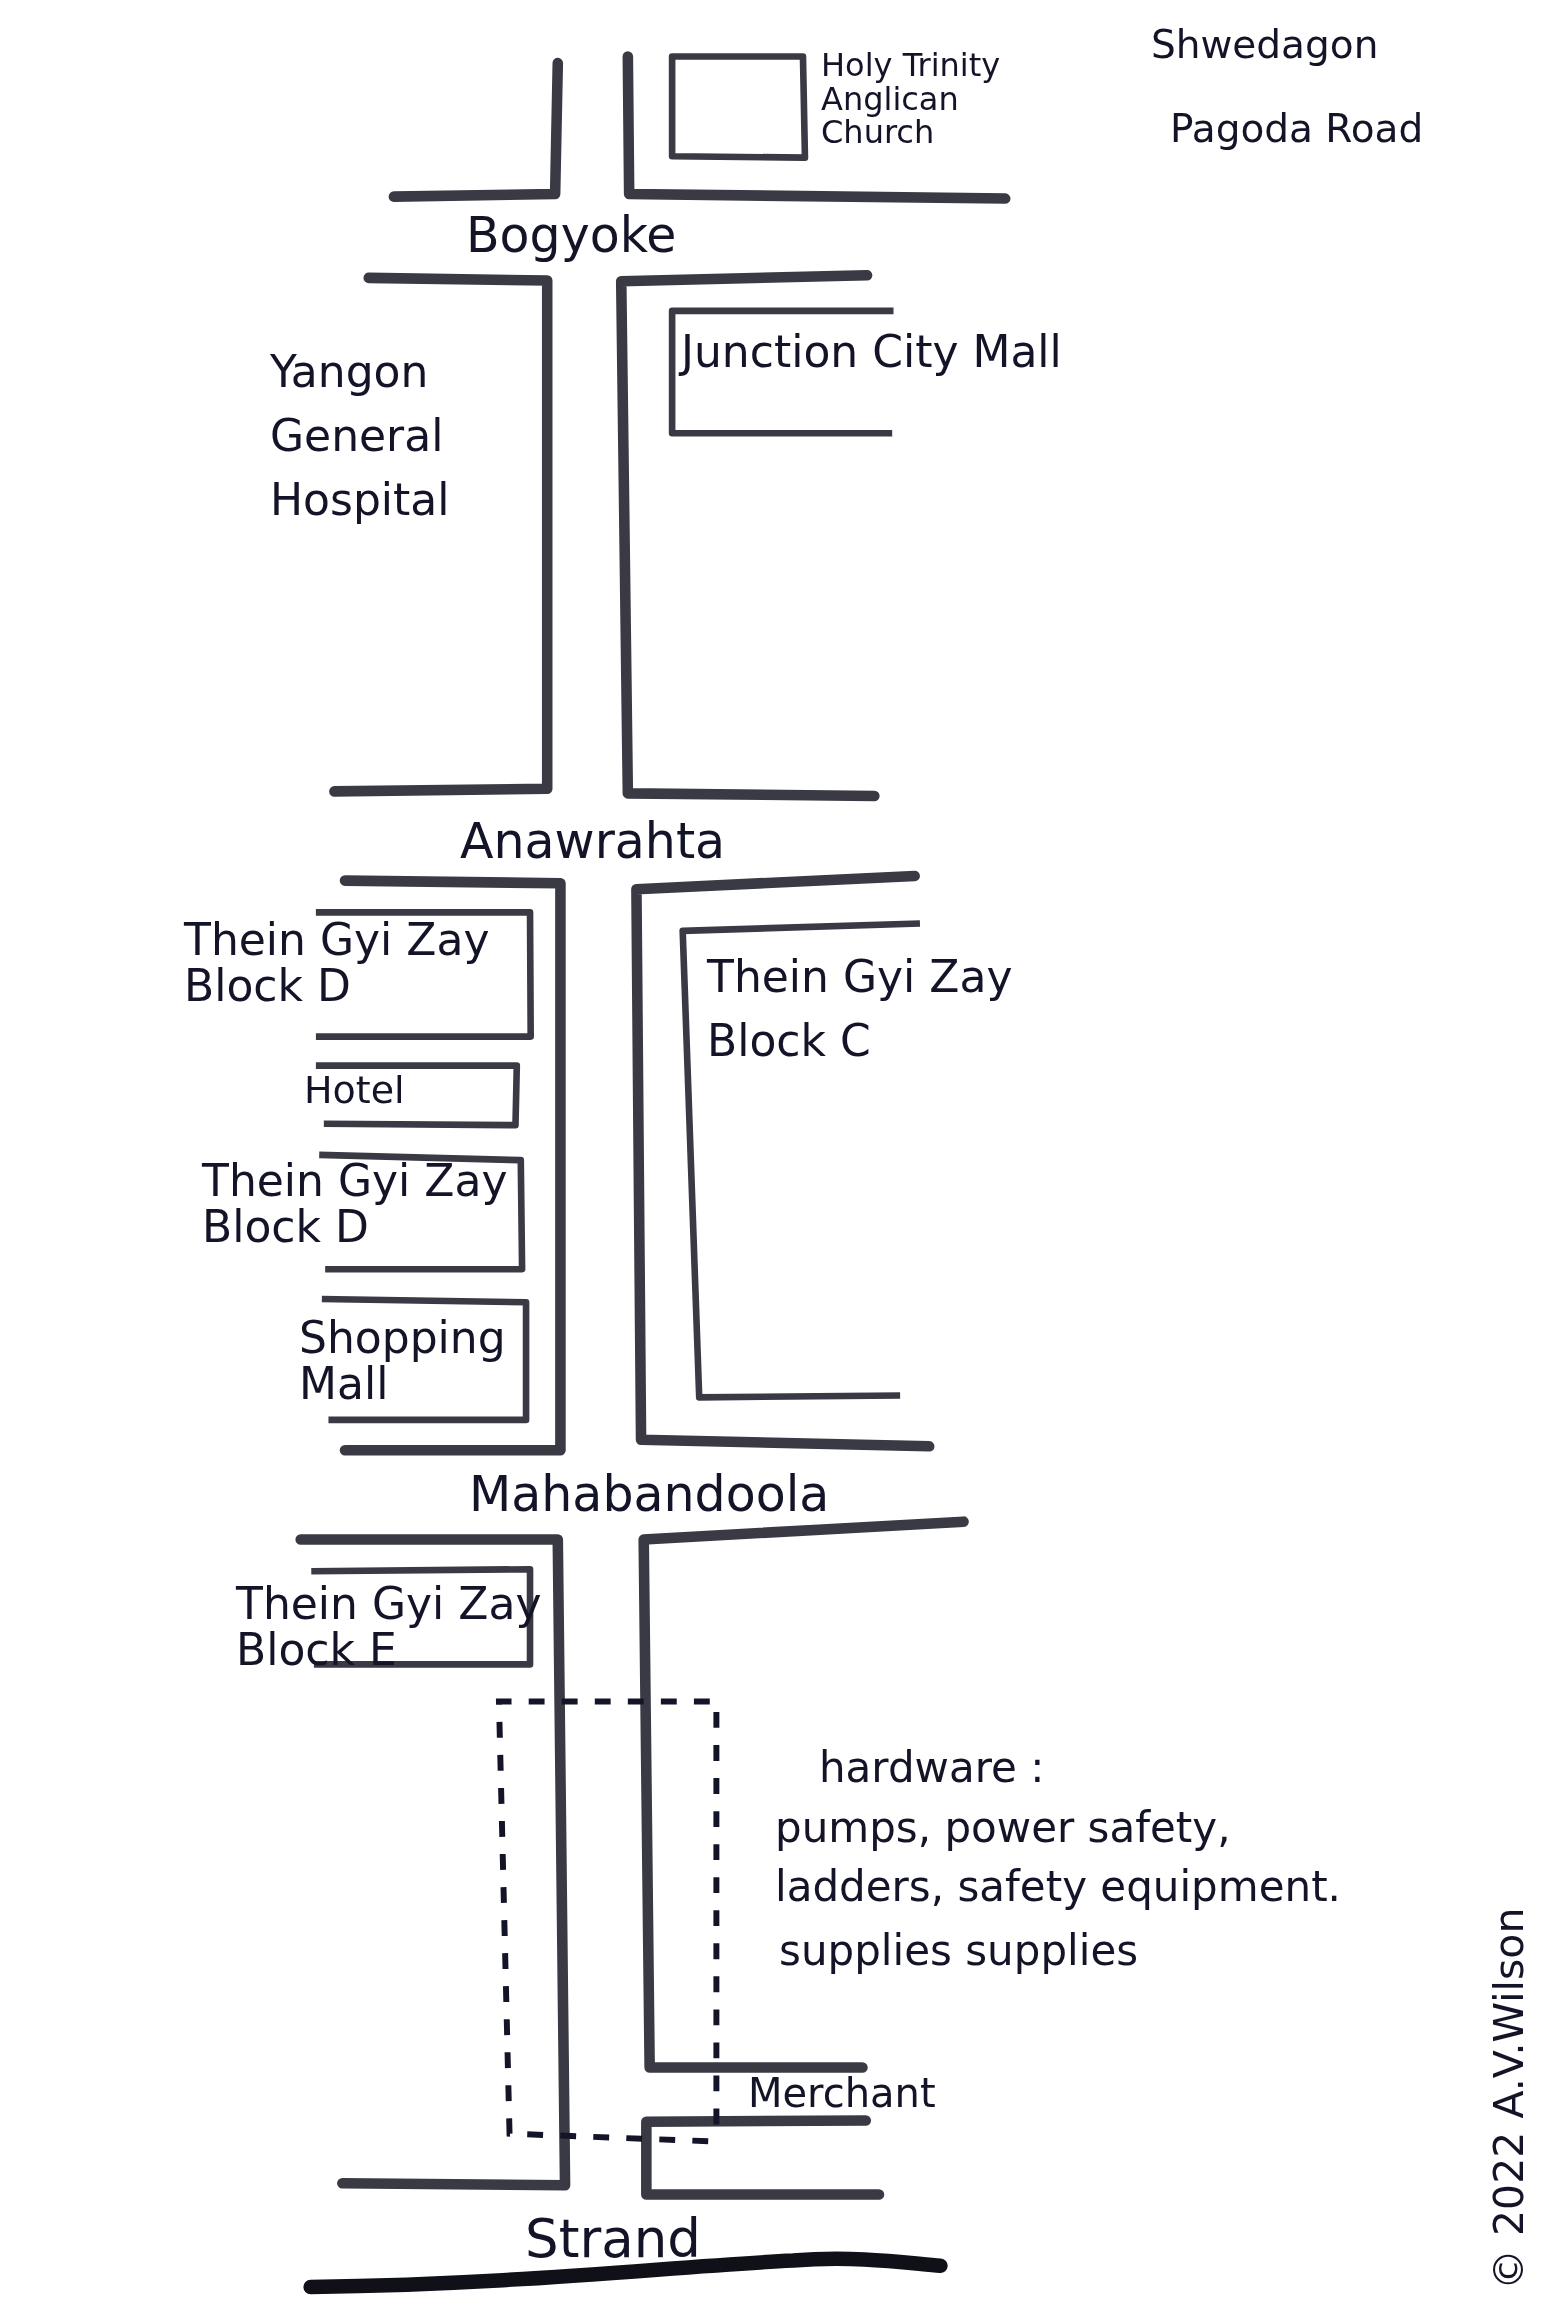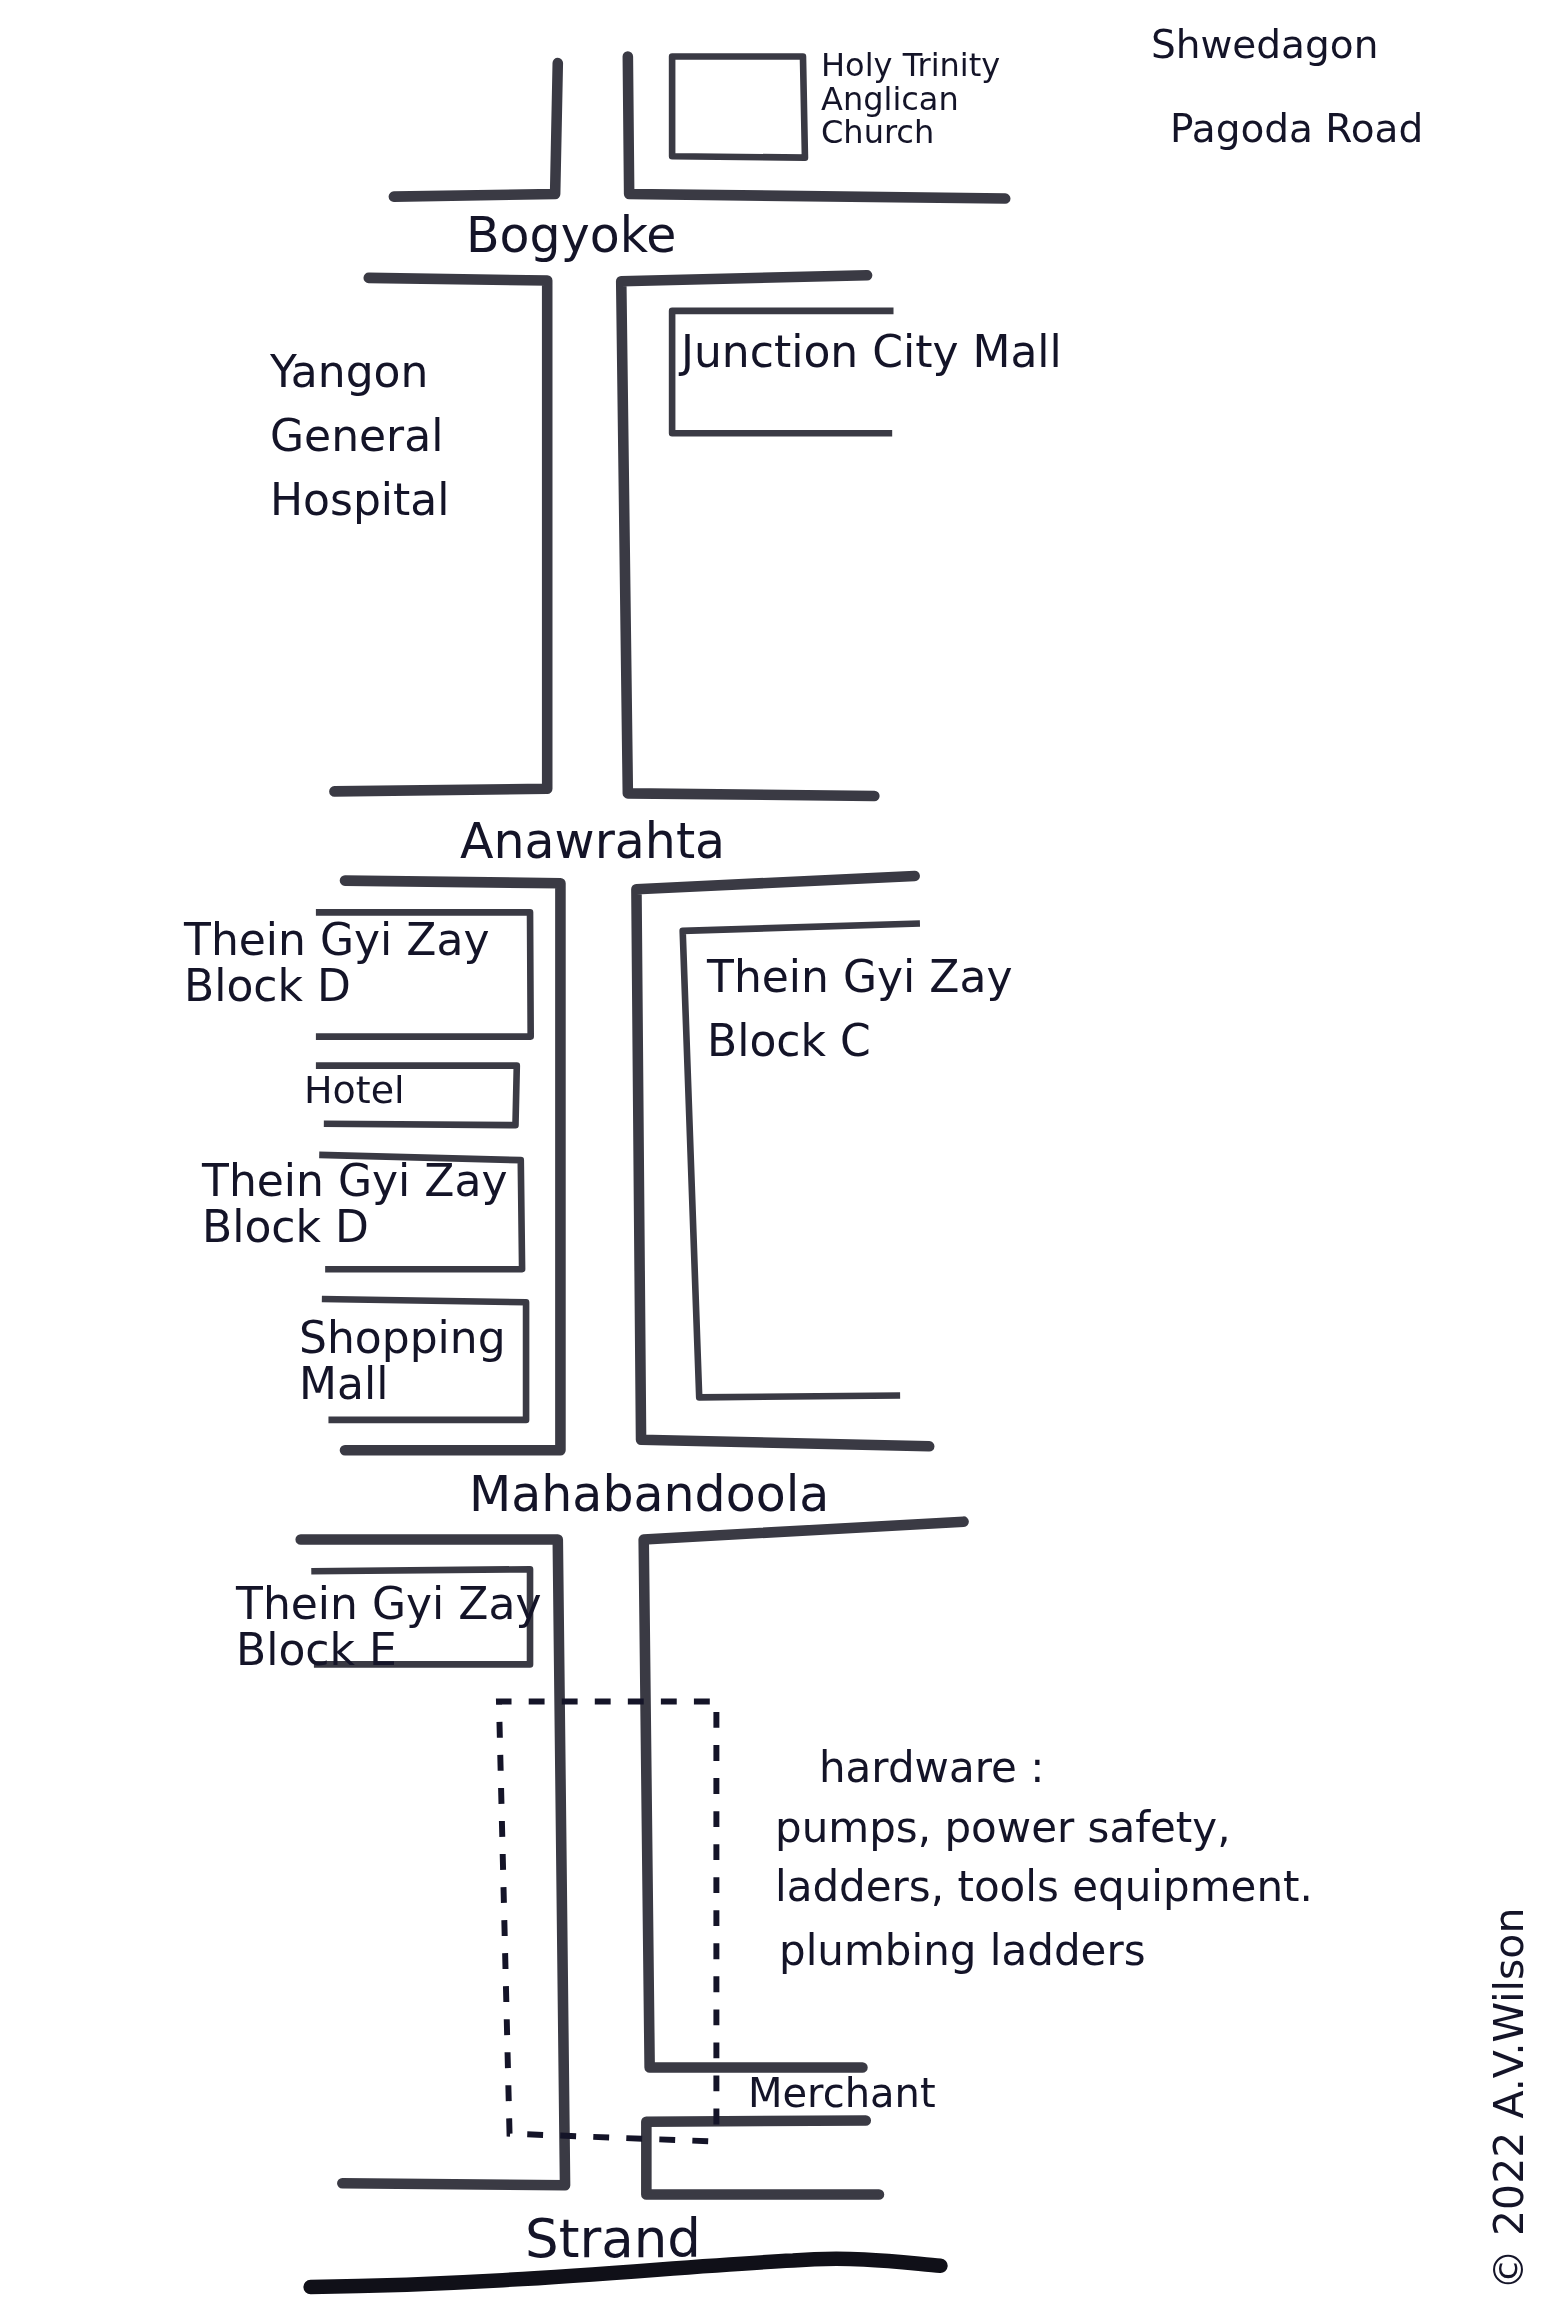--- a/index.html
+++ b/index.html
@@ -71,20 +71,20 @@
 Mall</div>
 <div class="label place" style="left:707px; top:945px; line-height:1.45;">Thein Gyi Zay
 Block C</div>
 
 <div class="label street" style="left:469px; top:1469px;">Mahabandoola</div>
 <div class="label place" style="left:236px; top:1581px;">Thein Gyi Zay
 Block E</div>
 
 <div class="label note" style="left:819px; top:1742px;">hardware :</div>
 <div class="label note" style="left:775px; top:1802px;">pumps, power safety,</div>
-<div class="label note" style="left:775px; top:1861px;">ladders, tools equipment.</div>
-<div class="label note" style="left:779px; top:1925px;">plumbing ladders</div>
+<div class="label note" style="left:775px; top:1861px;">ladders, safety equipment.</div>
+<div class="label note" style="left:779px; top:1925px;">supplies supplies</div>
 
 <div class="label street" style="left:724px; top:2072px; font-size:40px;margin-left:24px;">Merchant</div>
 <div class="label street" style="left:525px; top:2211px; font-size:53px;">Strand</div>
 
 <div class="label credit" style="left:1488px; top:2290px;">© 2022 A.V.Wilson</div>
 
 
 </body></html>

